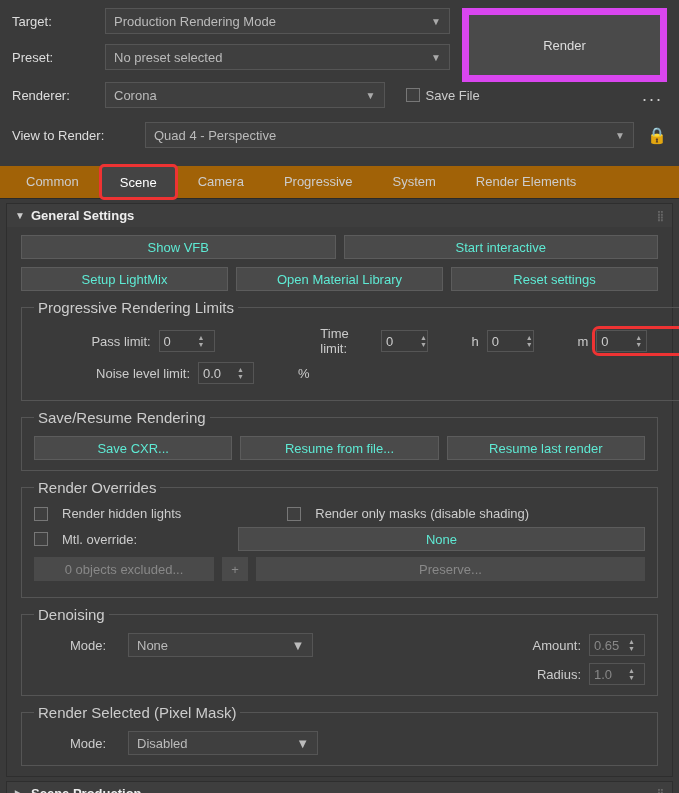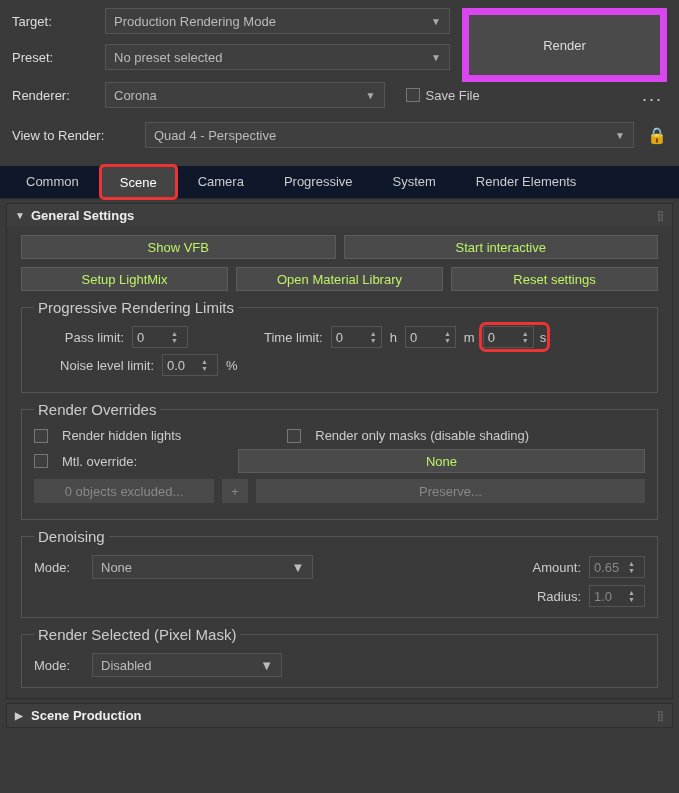--- a/index.html
+++ b/index.html
@@ -16,37 +16,37 @@
   .big-btn {
     width: 205px; height: 74px; background: #4a4a4a; border: 7px solid #d946ef;
     display:flex; align-items:center; justify-content:center; color:#ddd; margin-left: 12px;
   }
   .top-block { display:flex; }
   .top-left { flex:1; }
   .checkbox-box { width:14px; height:14px; border:1px solid #777; background:#3f3f3f; display:inline-block; margin-right:6px; }
   .dots { color:#ccc; font-size:18px; letter-spacing:2px; padding:0 4px;}
   .lock-icon { width:20px; text-align:center; font-size:16px; color:#ddd;}
   .tabs {
-    display:flex; border-bottom:1px solid #2a2a2a; background:#0f172a; padding-left:8px; gap:4px;
+    display:flex; border-bottom:1px solid #2a2a2a; background:#a16207; padding-left:8px; gap:4px;
   }
   .tab { padding:8px 18px; color:#ccc; cursor:pointer; }
   .tab.active { background:#444; color:#fff; border-top:1px solid #555; border-left:1px solid #555; border-right:1px solid #555;}
   .tab.red-outline { outline:3px solid #e33; outline-offset:-1px; border-radius:3px;}
   .section {
     margin:4px 6px; border:1px solid #2e2e2e;
   }
   .section-header {
     display:flex; align-items:center; gap:6px; background:#3e3e3e; padding:4px 8px;
     color:#eee; font-weight:600;
   }
   .triangle { font-size:10px; color:#ccc; display:inline-block; width:10px;}
   .section-header .grip { margin-left:auto; color:#666; font-size:10px;}
   .section-body { padding:8px 14px 10px 14px; }
   .btn {
-    background:#4a4a4a; border:1px solid #5c5c5c; color:#bef264; height:24px;
+    background:#4a4a4a; border:1px solid #5c5c5c; color:#5eead4; height:24px;
     display:flex; align-items:center; justify-content:center; flex:1;
   }
   .btn.small { flex:none; width:26px;}
   .btn.dim { color:#888; border-color:#4a4a4a;}
   .btn-row { display:flex; gap:8px; margin-bottom:8px;}
   fieldset.group {
     border:1px solid #555; padding:10px 12px 10px 12px; margin-bottom:8px;
   }
   fieldset.group > legend { color:#ccc; padding:0 4px; font-size:15px;}
   .spinner {
@@ -56,21 +56,21 @@
   .spinner input {
     background:transparent; border:none; color:#ccc; width:30px; outline:none; font-size:13px;
   }
   .spinner .arrows { display:flex; flex-direction:column; font-size:7px; line-height:7px; color:#aaa;}
   .red-outline-box { outline:3px solid #e33; outline-offset:1px; border-radius:3px;}
   .ro-wrap { display:flex; align-items:center; gap:6px;}
   .wide-sel {
     background:#3f3f3f; border:1px solid #555; height:24px; flex:1;
     display:flex; align-items:center; justify-content:space-between; padding:0 8px; color:#bbb;
   }
-  .mini-label{ color:#ccc;}
+  .mini-label{ color:#ccc;margin-left:36px;}
   .spacer{flex:1;}
   .row2{display:flex; align-items:center; gap:8px; margin-bottom:6px;}
   .muted-spinner input{ color:#888;}
 </style>
 </head>
 <body>
 
 <div class="panel">
   <div class="top-block">
     <div class="top-left">
@@ -173,20 +173,28 @@
       <div class="row2">
         <span style="width:120px;text-align:right" class="mini-label">Noise level limit:</span>
         <div class="spinner">
           <input value="0.0" style="">
           <span class="arrows">▲<br>▼</span>
         </div>
         <span class="mini-label">%</span>
       </div>
     </fieldset>
 
+    <fieldset class="group">
+      <legend>Save/Resume Rendering</legend>
+      <div class="btn-row" style="margin-bottom:0;">
+        <div class="btn">Save CXR...</div>
+        <div class="btn">Resume from file...</div>
+        <div class="btn">Resume last render</div>
+      </div>
+    </fieldset>
 
     <fieldset class="group">
       <legend>Render Overrides</legend>
       <div class="row2">
         <span class="checkbox-box"></span>
         <span>Render hidden lights</span>
         <span style="width:90px"></span>
         <span class="checkbox-box"></span>
         <span>Render only masks (disable shading)</span>
       </div>

